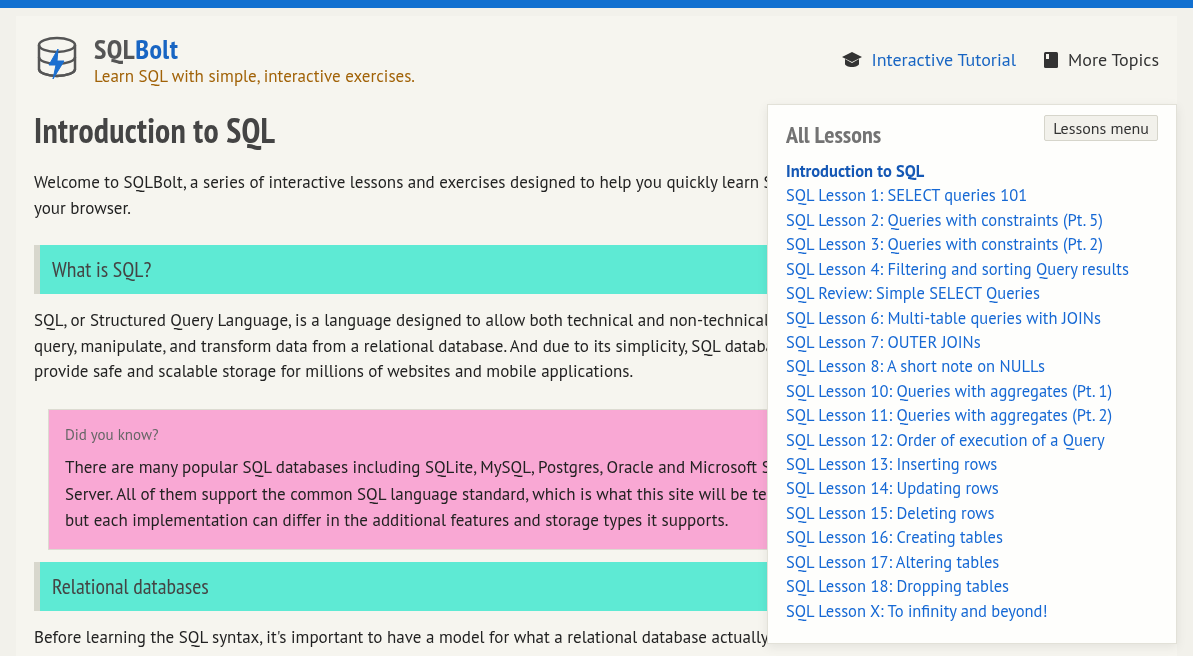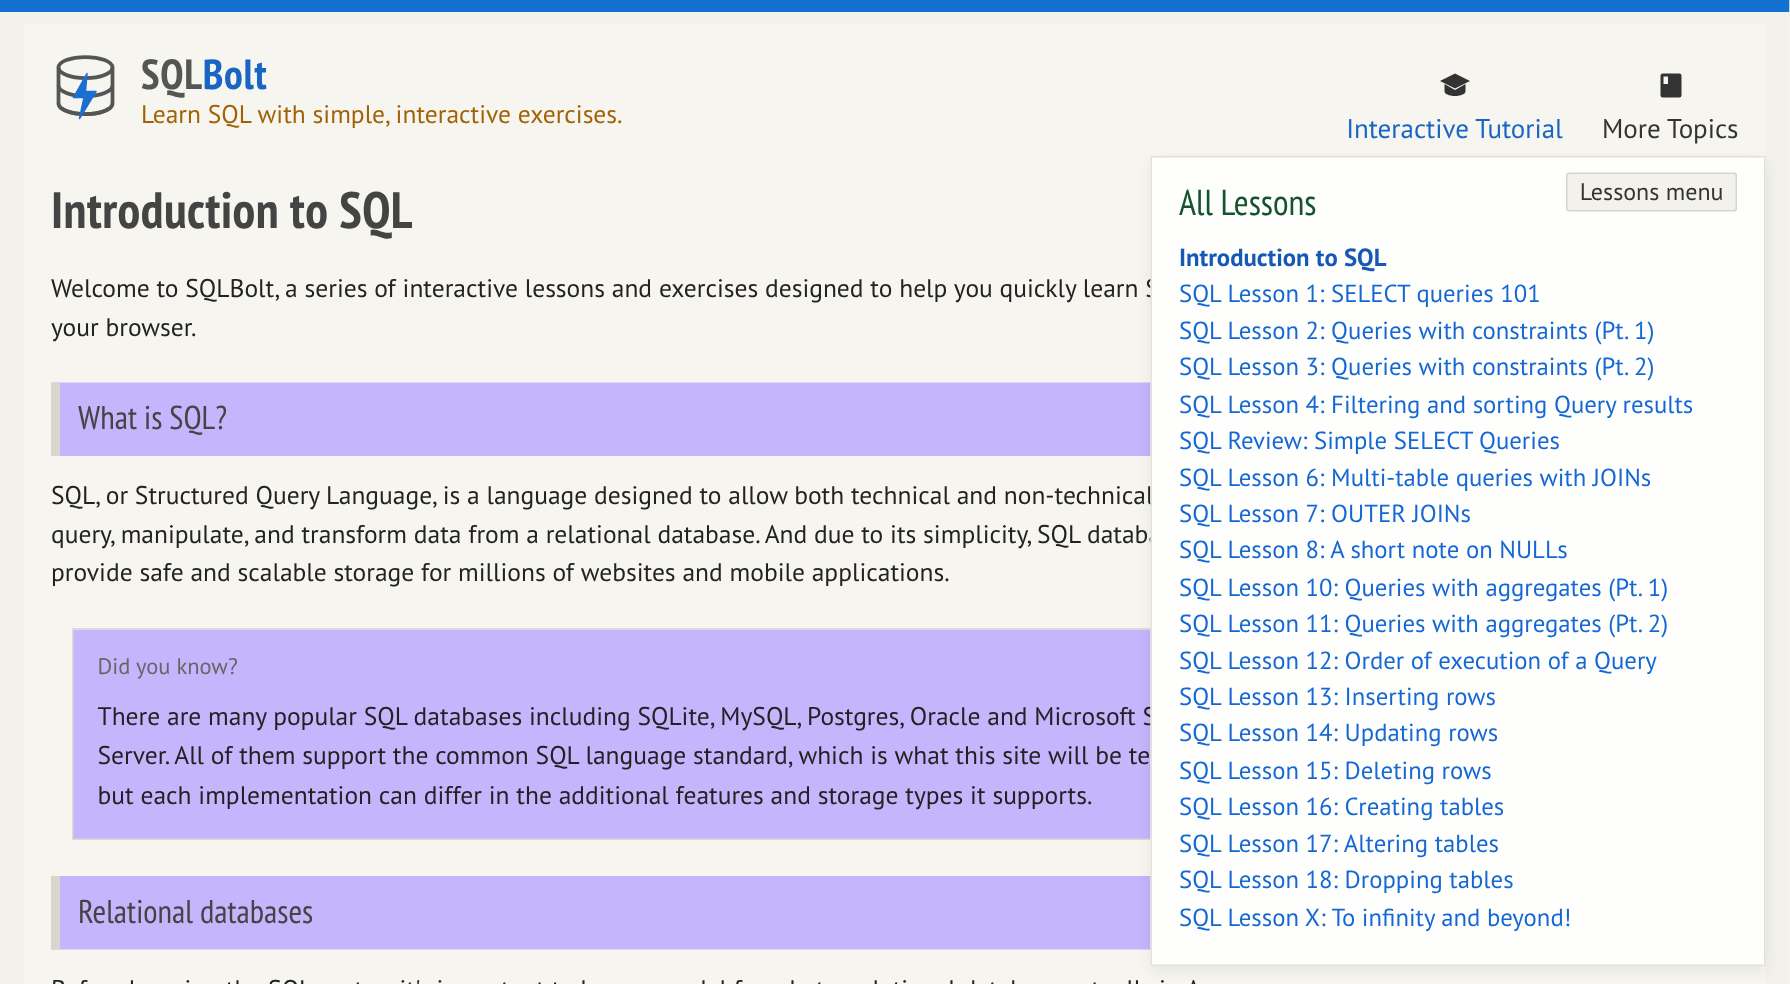--- a/index.html
+++ b/index.html
@@ -60,57 +60,56 @@
     align-items: center;
     margin-top: 14px;
   }
   .nav-item {
     display: flex;
     align-items: center;
     gap: 8px;
     font-size: 18px;
     color: #333;
     cursor: pointer;
-    flex-direction: column;
   }
   .nav-item.tutorial span.label { color: #1865c3; }
   .nav-icon { display: inline-flex; }
   .content {
     padding: 6px 18px 18px 18px;
     font-size: 17px;
     line-height: 1.5;
     color: #222;
   }
   h1.page-title {
     font-family: "PT Sans Narrow", "Arial Narrow", sans-serif;
     font-size: 34px;
     font-weight: 700;
     color: #444;
     margin: 4px 0 14px 0;
     letter-spacing: 0.3px;
   }
   .intro { margin-bottom: 24px; max-width: 820px; }
   .section-header {
     font-family: "PT Sans Narrow", "Arial Narrow", sans-serif;
-    background: #c4b5fd;
+    background: #5eead4;
     border-left: 6px solid #d8d7cd;
     padding: 8px 12px;
     font-size: 22px;
     color: #444;
     margin: 12px 0 14px 0;
     max-width: 820px;
     font-weight: 400;
   }
   .section-body { margin-bottom: 24px; max-width: 820px; }
   .did-you-know {
-    background: #c4b5fd;
+    background: #f9a8d4;
     border: 1px solid #dcdbd1;
     padding: 14px 16px 16px 16px;
     max-width: 790px;
-    margin: 18px 0 24px 14px;
+    margin: 18px 0 12px 14px;
   }
   .did-you-know .dyk-title {
     font-size: 15px;
     color: #666;
     margin-bottom: 8px;
   }
   .did-you-know .dyk-body {
     font-size: 17px;
     color: #222;
     line-height: 1.55;
@@ -129,22 +128,22 @@
   }
   .lessons-header-row {
     display: flex;
     justify-content: space-between;
     align-items: flex-start;
     margin-bottom: 10px;
   }
   .lessons-title {
     font-family: "PT Sans Narrow", "Arial Narrow", sans-serif;
     font-size: 24px;
-    color: #14532d;
-    font-weight: 400;
+    color: #737373;
+    font-weight: 700;
   }
   .lessons-badge {
     background: #f2f1eb;
     border: 1px solid #d6d5cb;
     font-size: 16px;
     color: #333;
     padding: 2px 8px;
     border-radius: 2px;
     margin-top: -4px;
   }
@@ -231,21 +230,21 @@
   </div>
 
   <div class="lessons-panel">
     <div class="lessons-header-row">
       <div class="lessons-title">All Lessons</div>
       <div class="lessons-badge">Lessons menu</div>
     </div>
     <ul class="lessons-list" id="lessons-list">
         <li class="current">Introduction to SQL</li>
         <li>SQL Lesson 1: SELECT queries 101</li>
-        <li>SQL Lesson 2: Queries with constraints (Pt. 1)</li>
+        <li>SQL Lesson 2: Queries with constraints (Pt. 5)</li>
         <li>SQL Lesson 3: Queries with constraints (Pt. 2)</li>
         <li>SQL Lesson 4: Filtering and sorting Query results</li>
         <li>SQL Review: Simple SELECT Queries</li>
         <li>SQL Lesson 6: Multi-table queries with JOINs</li>
         <li>SQL Lesson 7: OUTER JOINs</li>
         <li>SQL Lesson 8: A short note on NULLs</li>
         <li>SQL Lesson 10: Queries with aggregates (Pt. 1)</li>
         <li>SQL Lesson 11: Queries with aggregates (Pt. 2)</li>
         <li>SQL Lesson 12: Order of execution of a Query</li>
         <li>SQL Lesson 13: Inserting rows</li>

